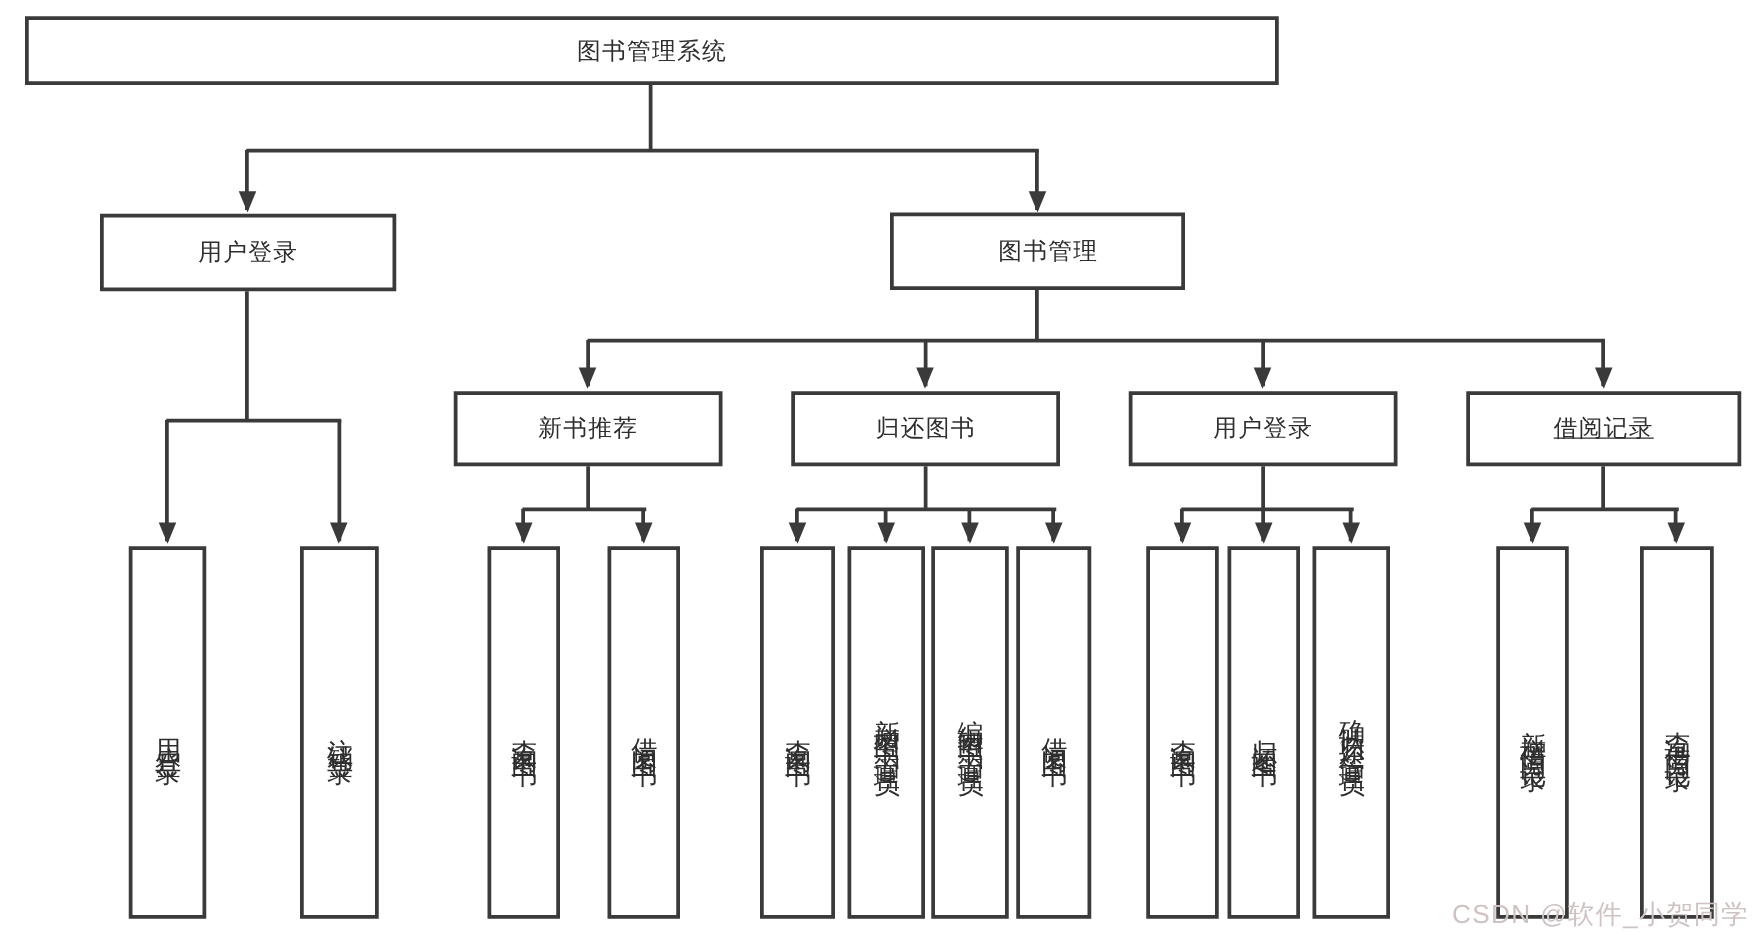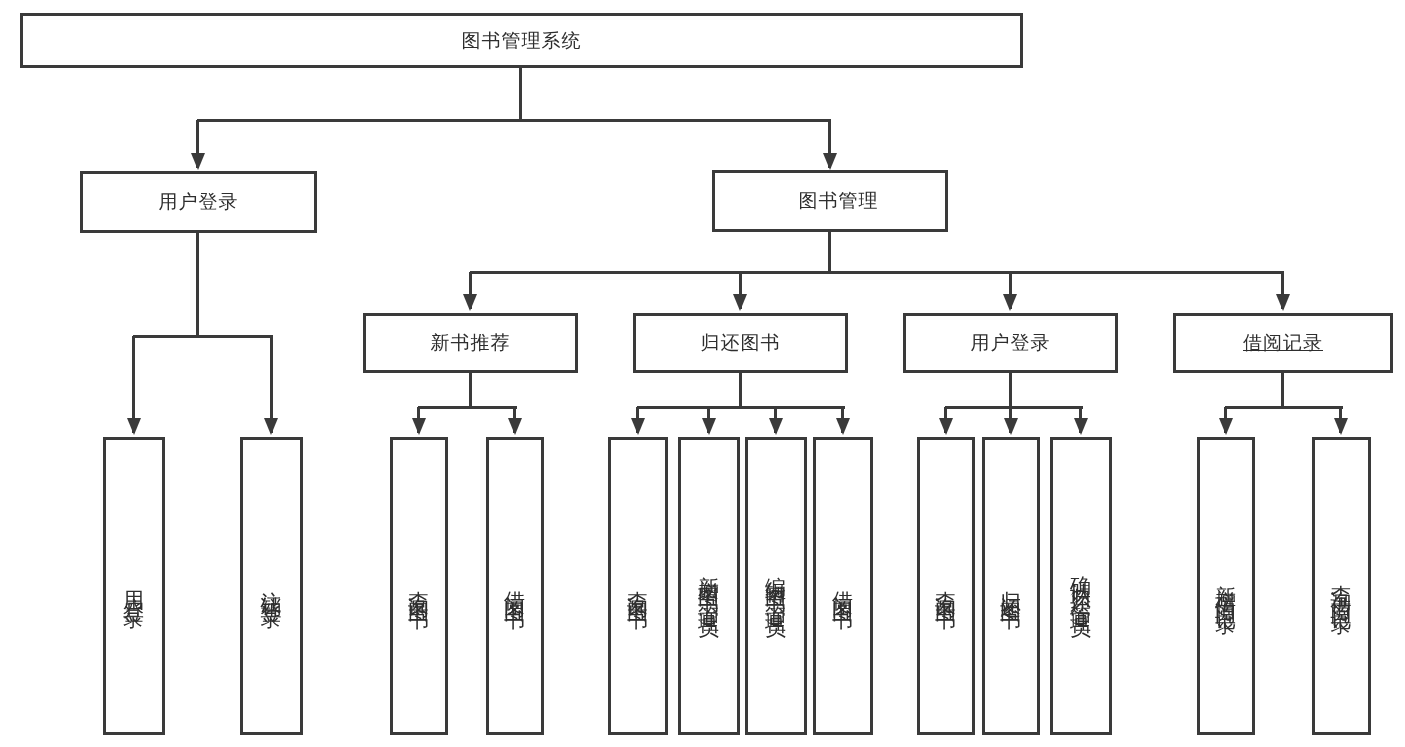--- a/index.html
+++ b/index.html
@@ -172,14 +172,15 @@
     <span>确认归还（管理员）</span>
   </div>
 
   <div class="node v" style="left:1197px; top:437px; width:58px; height:298px;">
     <span>新增借阅记录</span>
   </div>
   <div class="node v" style="left:1312px; top:437px; width:59px; height:298px;">
     <span>查询借阅记录</span>
   </div>
 
+  <div class="watermark">CSDN @软件_小贺同学</div>
 
 </div>
 
 </body></html>

